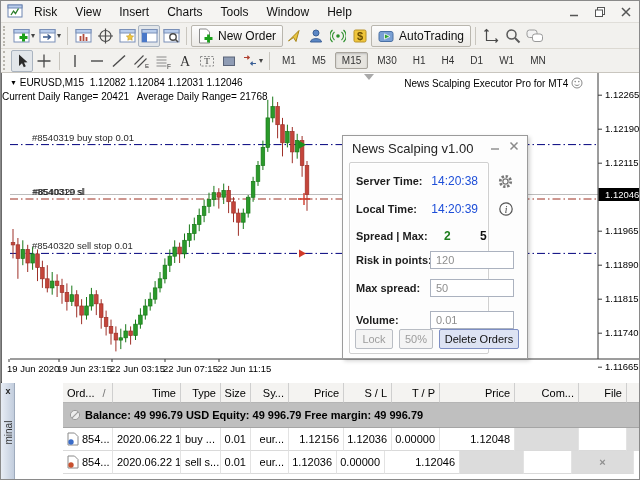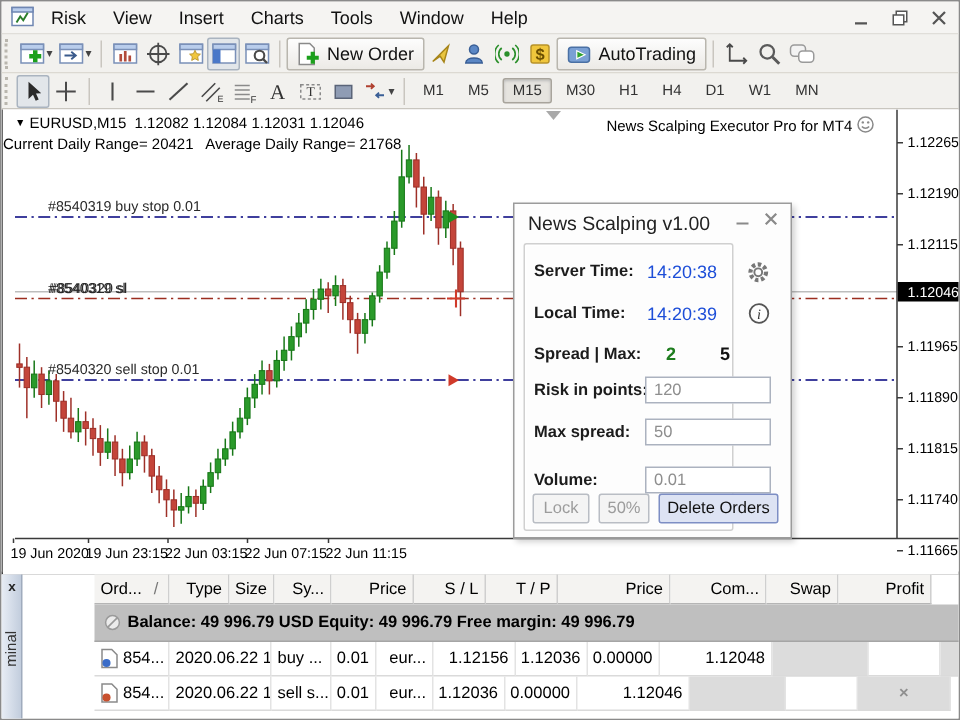--- a/index.html
+++ b/index.html
@@ -576,29 +576,30 @@
   </div>
 
   <div id="terminal">
     <div id="termstrip">
       <div id="termx">x</div>
       <div id="termtab">minal</div>
     </div>
     <div id="termgrid">
         <div class="trow">
           <div class="hcell" style="width: 50px; justify-content: flex-start;">Ord...<span style="margin-left: 8px; color: rgb(119, 119, 119);">/</span></div>
+          <div class="hcell" style="width: 68px; justify-content: flex-end;">Time</div>
           <div class="hcell" style="width: 40px; justify-content: flex-end;">Type</div>
           <div class="hcell" style="width: 30px; justify-content: flex-end;">Size</div>
           <div class="hcell" style="width: 38px; justify-content: flex-end;">Sy...</div>
           <div class="hcell" style="width: 55px; justify-content: flex-end;">Price</div>
           <div class="hcell" style="width: 48px; justify-content: flex-end;">S / L</div>
           <div class="hcell" style="width: 48px; justify-content: flex-end;">T / P</div>
           <div class="hcell" style="width: 75px; justify-content: flex-end;">Price</div>
           <div class="hcell" style="width: 64px; justify-content: flex-end;">Com...</div>
-          <div class="hcell" style="width: 48px; justify-content: flex-end;">Swap</div>
+          <div class="hcell" style="width: 48px; justify-content: flex-end;">File</div>
           <div class="hcell" style="width: 62px; justify-content: flex-end;">Profit</div>
         </div>
         <div id="balrow">
           <span class="docicon" style="margin: 0px 4px 0px 6px;">
             <svg width="12" height="12" viewBox="0 0 12 12">
               <circle cx="6" cy="6" r="4.6" fill="#ececec" stroke="#9a9a9a"></circle>
               <path d="M2.9 9.1 L9.1 2.9" stroke="#9a9a9a" stroke-width="1.1"></path>
             </svg>
           </span>
           <span>Balance: 49 996.79 USD  Equity: 49 996.79  Free margin: 49 996.79</span>

